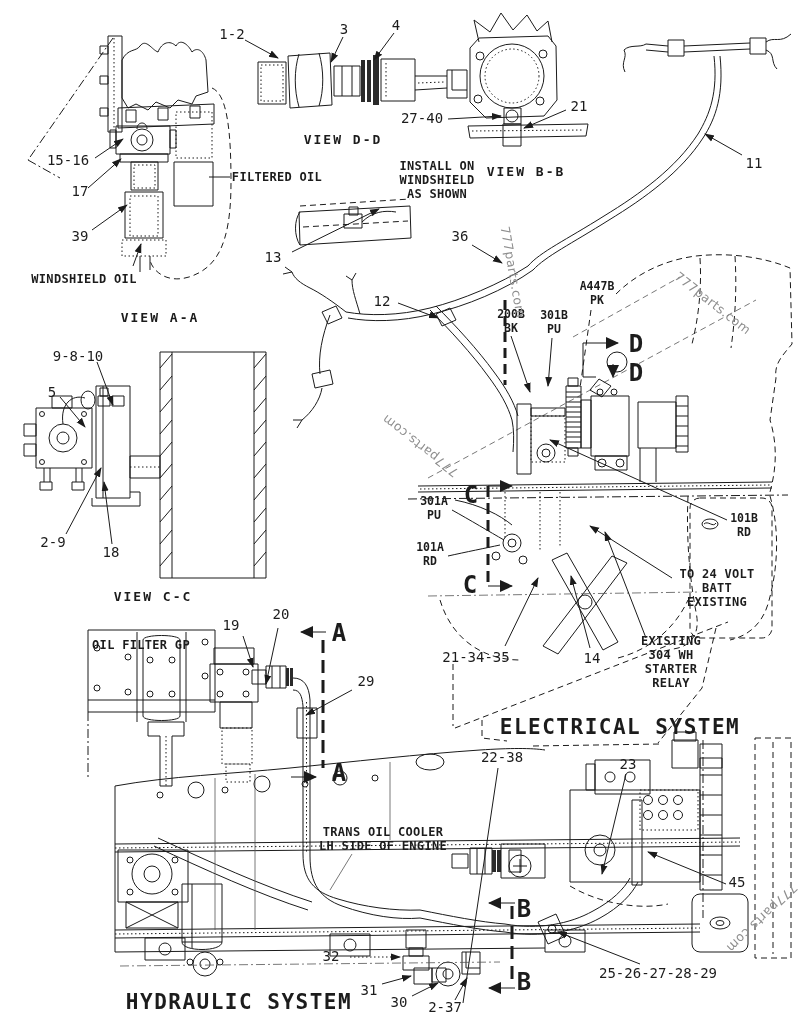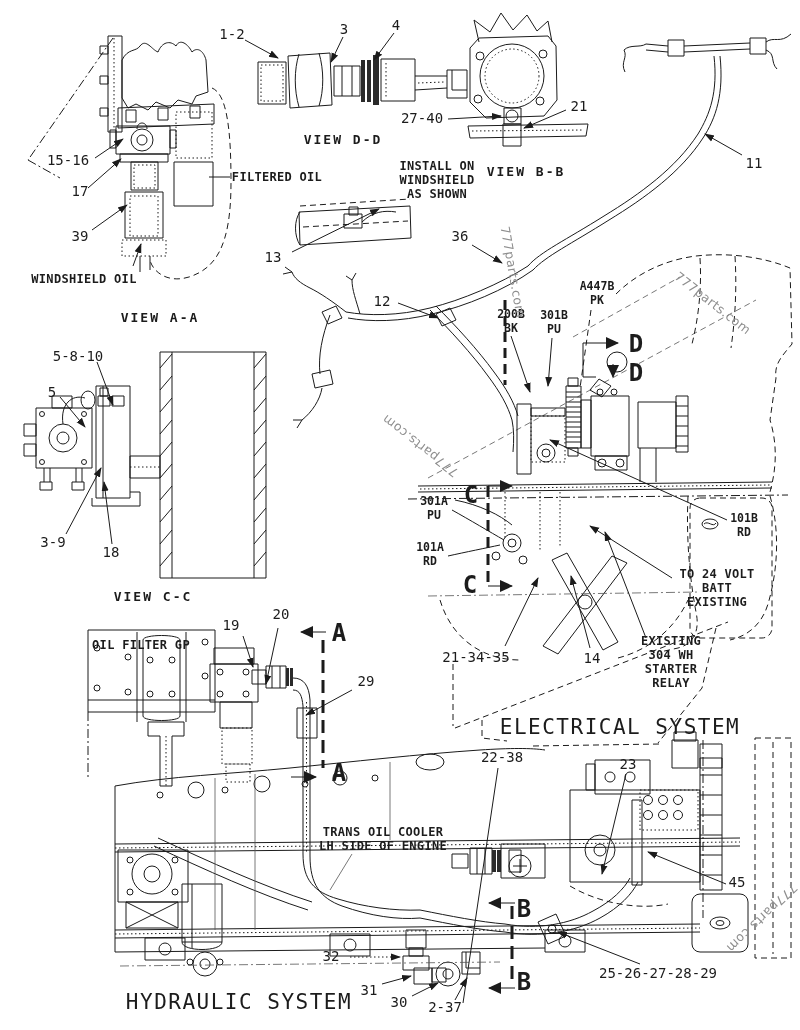--- a/index.html
+++ b/index.html
@@ -13,21 +13,21 @@
   .dashdot{stroke-dasharray:9,3,2,3}
   .dot{stroke-dasharray:1.5,2.5}
   .thk{stroke-width:3}
   .fdark{fill:#2a2a2a;stroke:none}
   .lbl{position:absolute;transform:translate(-50%,-50%);white-space:pre-line;
        text-align:center;line-height:1.18;color:#1c1c1c}
   .callout{font-size:14px}
   .note{font-size:12px;font-weight:bold;letter-spacing:.3px}
   .wire{font-size:11.5px;font-weight:bold}
   .view{font-size:13px;font-weight:bold;letter-spacing:2px;white-space:nowrap}
-  .title{font-size:21px;font-weight:normal;letter-spacing:1.5px;white-space:nowrap}
+  .title{font-size:21px;font-weight:bold;letter-spacing:1.5px;white-space:nowrap}
   .sec{font-size:24px;font-weight:bold}
   .wm{position:absolute;color:#8e8e8e;font-size:12.5px;letter-spacing:.5px;
       font-family:"DejaVu Sans","Liberation Sans",sans-serif;white-space:nowrap}
 </style>
 </head>
 <body>
 
 <svg id="art" width="800" height="1030" viewBox="0 0 800 1030">
   <defs>
     <marker id="ah" markerWidth="11" markerHeight="9" refX="9" refY="4.5" orient="auto" markerUnits="userSpaceOnUse">
@@ -433,23 +433,23 @@
 <div class="lbl callout" style="left:396px;top:25px">4</div>
 <div class="lbl callout" style="left:422px;top:118px">27-40</div>
 <div class="lbl callout" style="left:579px;top:106px">21</div>
 <div class="lbl callout" style="left:754px;top:163px">11</div>
 <div class="lbl callout" style="left:273px;top:257px">13</div>
 <div class="lbl callout" style="left:460px;top:236px">36</div>
 <div class="lbl callout" style="left:382px;top:301px">12</div>
 <div class="lbl callout" style="left:68px;top:160px">15-16</div>
 <div class="lbl callout" style="left:80px;top:191px">17</div>
 <div class="lbl callout" style="left:80px;top:236px">39</div>
-<div class="lbl callout" style="left:78px;top:356px">5-8-10</div>
+<div class="lbl callout" style="left:78px;top:356px">9-8-10</div>
 <div class="lbl callout" style="left:52px;top:392px">5</div>
-<div class="lbl callout" style="left:53px;top:542px">3-9</div>
+<div class="lbl callout" style="left:53px;top:542px">2-9</div>
 <div class="lbl callout" style="left:111px;top:552px">18</div>
 <div class="lbl callout" style="left:231px;top:625px">19</div>
 <div class="lbl callout" style="left:281px;top:614px">20</div>
 <div class="lbl callout" style="left:366px;top:681px">29</div>
 <div class="lbl callout" style="left:476px;top:657px">21-34-35</div>
 <div class="lbl callout" style="left:592px;top:658px">14</div>
 <div class="lbl callout" style="left:502px;top:757px">22-38</div>
 <div class="lbl callout" style="left:628px;top:764px">23</div>
 <div class="lbl callout" style="left:737px;top:882px">45</div>
 <div class="lbl callout" style="left:658px;top:973px">25-26-27-28-29</div>

